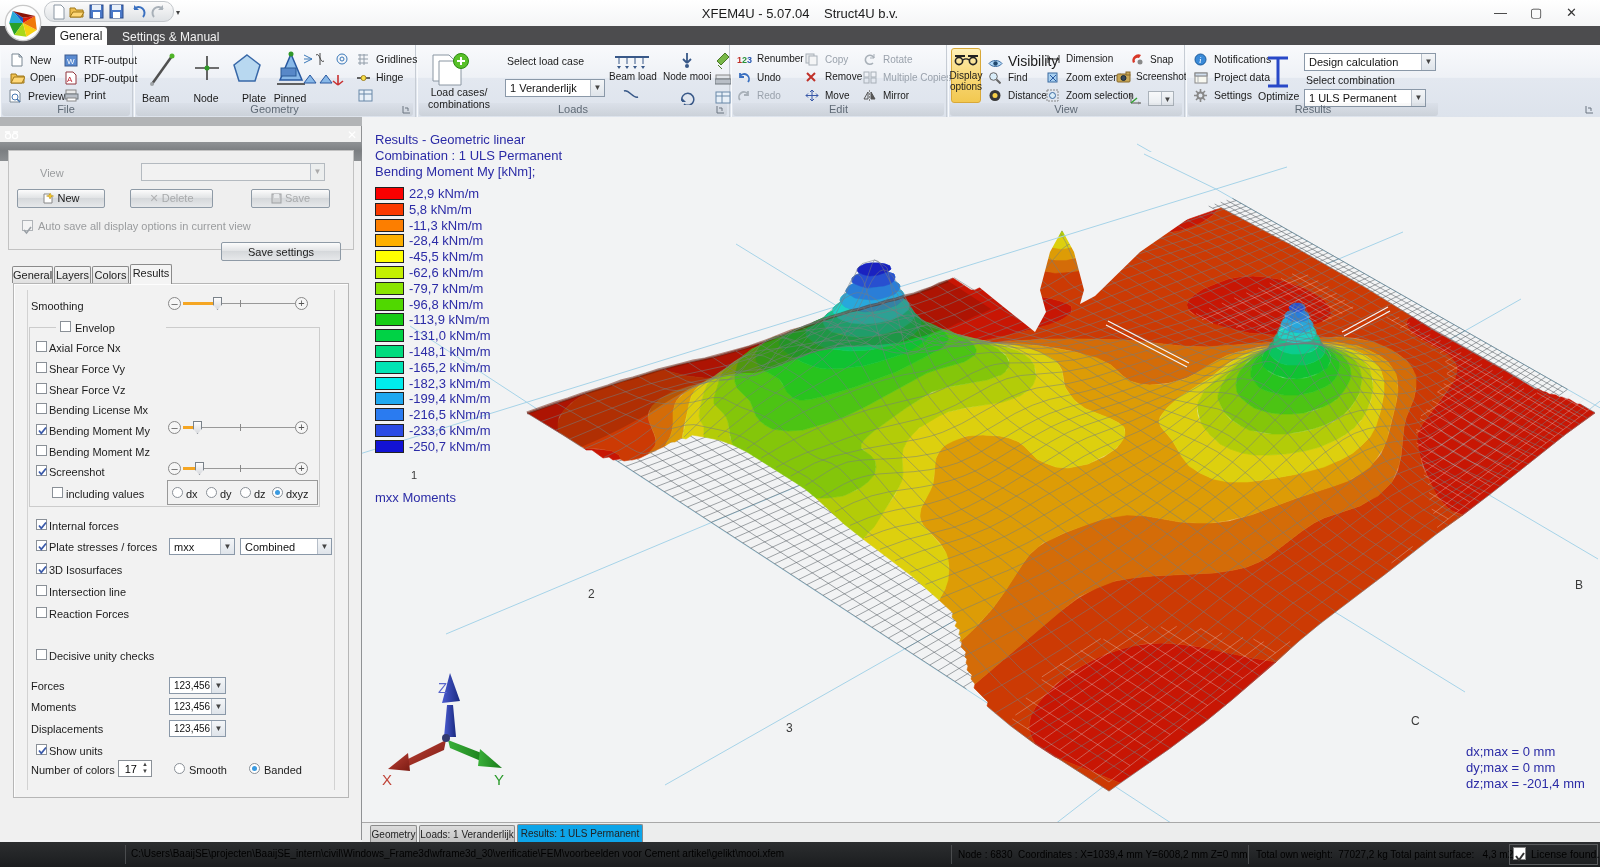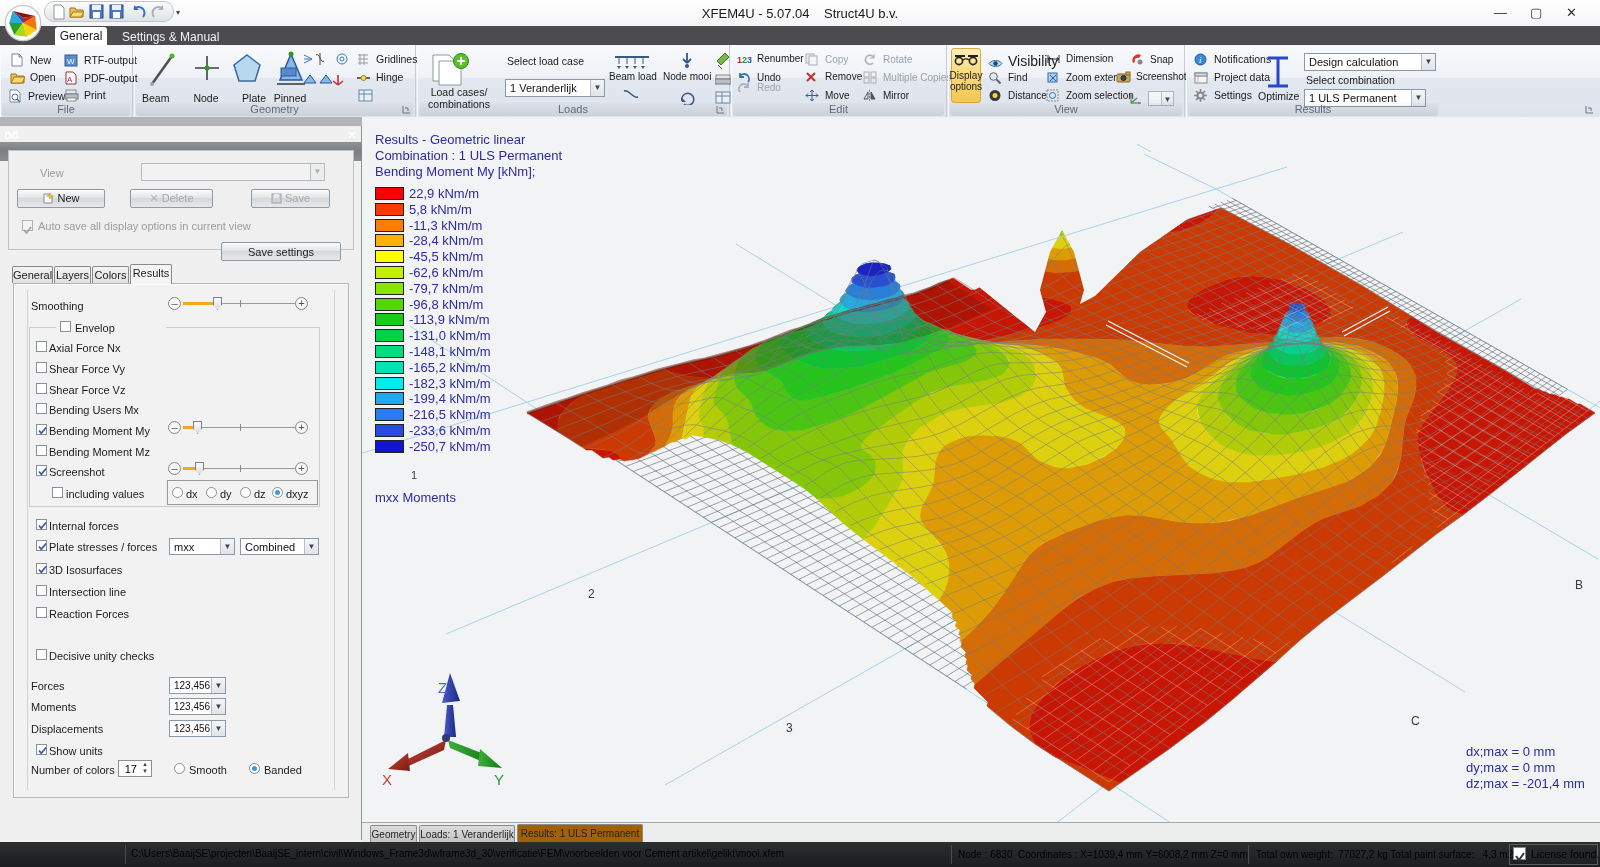--- a/index.html
+++ b/index.html
@@ -40,21 +40,21 @@
 .radio{position:absolute;width:11px;height:11px;border:1px solid #8a9097;border-radius:50%;background:#fff}
 .radio.sel::after{content:"";position:absolute;left:2px;top:2px;width:5px;height:5px;border-radius:50%;background:#3a9ae0}
 
 #draw{left:362px;top:117px;width:1238px;height:705px;background:#f2f3f4;overflow:hidden}
 .bluetxt{position:absolute;color:#2b2ba6;font-size:13px;white-space:nowrap}
 .glabel{position:absolute;color:#3a3a3a;font-size:12px}
 .sw{position:absolute;width:29px;height:13px;border:1px solid #222}
 
 #btabs{left:362px;top:822px;width:1238px;height:20px;background:#eceded;border-top:1px solid #a8a8a8}
 .btab{position:absolute;top:825px;height:17px;white-space:nowrap;border:1px solid #8a8a8a;border-bottom:none;background:linear-gradient(#dcdcdc,#c2c2c2);font-size:10px;color:#222;text-align:center;padding-top:3px;border-radius:2px 2px 0 0}
-.btab.act{background:#a16207;height:18px;top:824px}
+.btab.act{background:#0ea5e9;height:18px;top:824px}
 #statusbar{left:0;top:842px;width:1600px;height:25px;background:linear-gradient(#2c2e30,#1b1d1f);color:#f0f0f0;font-size:12px}
 .stxt{position:absolute;white-space:nowrap;font-size:10px;top:849px}
 .ssep{position:absolute;top:3px;width:1px;height:19px;background:#4a4c4e}
 </style></head>
 <body>
 <div class="abs" id="titlebar"></div>
 <div class="abs" id="qat"></div>
 <svg class="abs" style="left:52px;top:4px" width="120" height="16">
 <g transform="translate(0,1)">
       <path d="M2 0h7l3 3v11H2z" fill="#fff" stroke="#8a96a2"></path>
@@ -223,21 +223,21 @@
     </svg>
 </div>
 
 <div class="rgroup" style="left:731px;top:45px;width:216px">
  <div class="ritem" style="left:6px;top:8px;font-size:10px"><span class="ricon"><svg width="16" height="12">
           <text x="0" y="10" font-size="9" font-family="Liberation Sans" font-weight="bold"><tspan fill="#c03028">1</tspan><tspan fill="#289038">2</tspan><tspan fill="#2858b0">3</tspan></text>
         </svg></span>Renumber</div>
  <div class="ritem" style="left:6px;top:26px;font-size:10px"><span class="ricon"><svg width="14" height="13">
           <path d="M11 11a5 5 0 0 0-8-6M3 2v4h4" stroke="#3a70c0" fill="none" stroke-width="1.8"></path>
         </svg></span>Undo</div>
- <div class="ritem dis" style="left:6px;top:36px;font-size:10px"><span class="ricon"><svg width="14" height="13">
+ <div class="ritem dis" style="left:6px;top:44px;font-size:10px"><span class="ricon"><svg width="14" height="13">
           <path d="M3 11a5 5 0 0 1 8-6M11 2v4h-4" stroke="#a8b0b8" fill="none" stroke-width="1.8"></path>
         </svg></span>Redo</div>
  <div class="ritem dis" style="left:74px;top:8px;font-size:10px"><span class="ricon"><svg width="13" height="13">
           <rect x="1" y="1" width="8" height="9" fill="#e8eaec" stroke="#a8b0b8"></rect>
           <rect x="4" y="3" width="8" height="9" fill="#f4f5f6" stroke="#a8b0b8"></rect>
         </svg></span>Copy</div>
  <div class="ritem" style="left:74px;top:26px;font-size:10px"><span class="ricon"><svg width="12" height="12">
           <path d="M2 2l8 8M10 2l-8 8" stroke="#c03028" stroke-width="2"></path>
         </svg></span>Remove</div>
  <div class="ritem" style="left:74px;top:44px;font-size:10px"><span class="ricon"><svg width="14" height="13">
@@ -505,21 +505,21 @@
 <div class="abs" style="left:56px;top:320px;width:110px;height:14px;background:#f2f2f2"></div>
 <div class="cb" style="left:60px;top:321px"></div>
 <div class="cbtxt" style="left:75px;top:322px">Envelop</div>
 <div class="cb" style="left:36px;top:341px"></div>
 <div class="cbtxt" style="left:49px;top:342px">Axial Force Nx</div>
 <div class="cb" style="left:36px;top:362px"></div>
 <div class="cbtxt" style="left:49px;top:363px">Shear Force Vy</div>
 <div class="cb" style="left:36px;top:383px"></div>
 <div class="cbtxt" style="left:49px;top:384px">Shear Force Vz</div>
 <div class="cb" style="left:36px;top:403px"></div>
-<div class="cbtxt" style="left:49px;top:404px">Bending Users Mx</div>
+<div class="cbtxt" style="left:49px;top:404px">Bending License Mx</div>
 <div class="cb" style="left:36px;top:424px">
     <svg width="9" height="9" style="display:block;margin:0.5px">
       <path d="M1 4.5l2.3 2.8L8 1.5" stroke="#3a5aaa" stroke-width="1.7" fill="none"></path>
     </svg>
   </div>
 <div class="cbtxt" style="left:49px;top:425px">Bending Moment My</div>
 <div class="slider-min" style="left:168px;top:421px">–</div>
 <div class="strack" style="left:183px;top:427px;width:116px"></div>
 <div class="sfill" style="left:183px;top:426px;width:15px"></div>
 <div class="stick" style="left:240px;top:424px"></div>
@@ -576,21 +576,21 @@
 <div class="radio" style="left:172px;top:487px"></div>
 <div class="cbtxt" style="left:186px;top:488px">dx</div>
 <div class="radio" style="left:206px;top:487px"></div>
 <div class="cbtxt" style="left:220px;top:488px">dy</div>
 <div class="radio" style="left:240px;top:487px"></div>
 <div class="cbtxt" style="left:254px;top:488px">dz</div>
 <div class="radio sel" style="left:272px;top:487px"></div>
 <div class="cbtxt" style="left:286px;top:488px">dxyz</div>
 
 <div class="combo" style="left:169px;top:538px;width:66px;height:17px">mxx<span class="arr">▼</span></div>
-<div class="combo" style="left:240px;top:538px;width:79px;height:17px">Combined<span class="arr">▼</span></div>
+<div class="combo" style="left:240px;top:538px;width:92px;height:17px">Combined<span class="arr">▼</span></div>
 <div class="cbtxt" style="left:31px;top:680px">Forces</div>
 <div class="combo" style="left:169px;top:677px;width:57px;height:17px;font-size:10px">123,456<span class="arr">▼</span></div>
 <div class="cbtxt" style="left:31px;top:701px">Moments</div>
 <div class="combo" style="left:169px;top:698px;width:57px;height:17px;font-size:10px">123,456<span class="arr">▼</span></div>
 <div class="cbtxt" style="left:31px;top:723px">Displacements</div>
 <div class="combo" style="left:169px;top:720px;width:57px;height:17px;font-size:10px">123,456<span class="arr">▼</span></div>
 <div class="cbtxt" style="left:31px;top:764px">Number of colors</div>
 <div class="abs" style="left:118px;top:760px;width:34px;height:17px;background:#fff;border:1px solid #8a9097;font-size:11px;text-align:right;padding:2px 14px 0 0">17</div>
 <div class="abs" style="left:139px;top:761px;width:12px;height:15px;font-size:6px;color:#444;text-align:center;line-height:7px">▲<br>▼</div>
 <div class="radio" style="left:174px;top:763px"></div>

